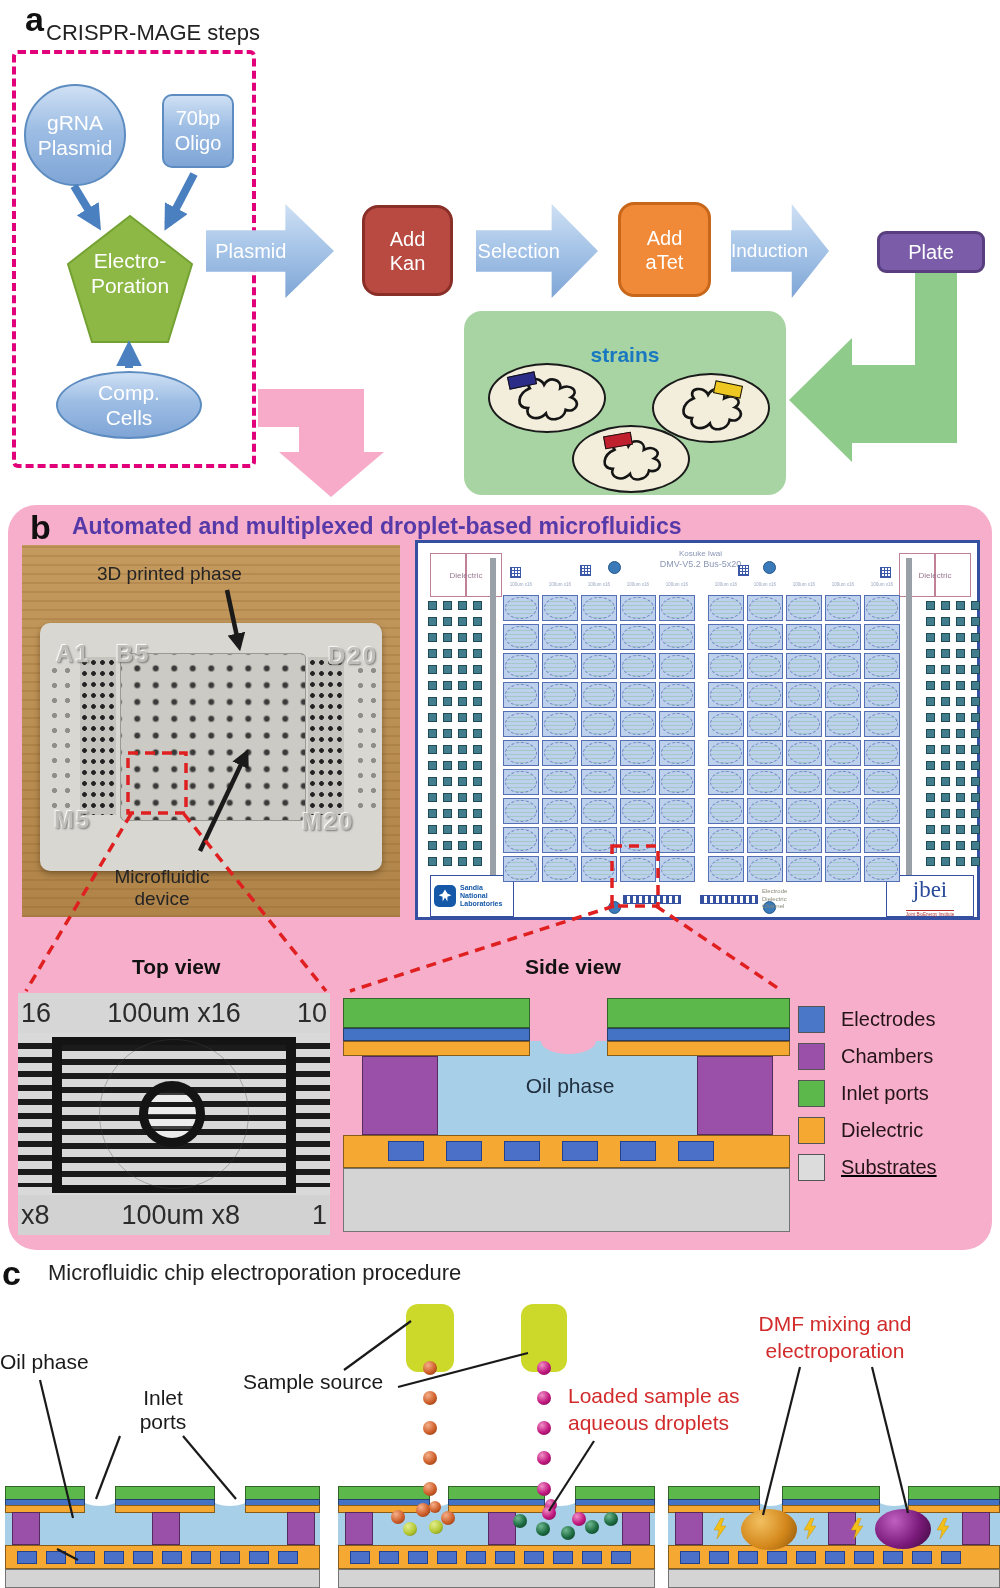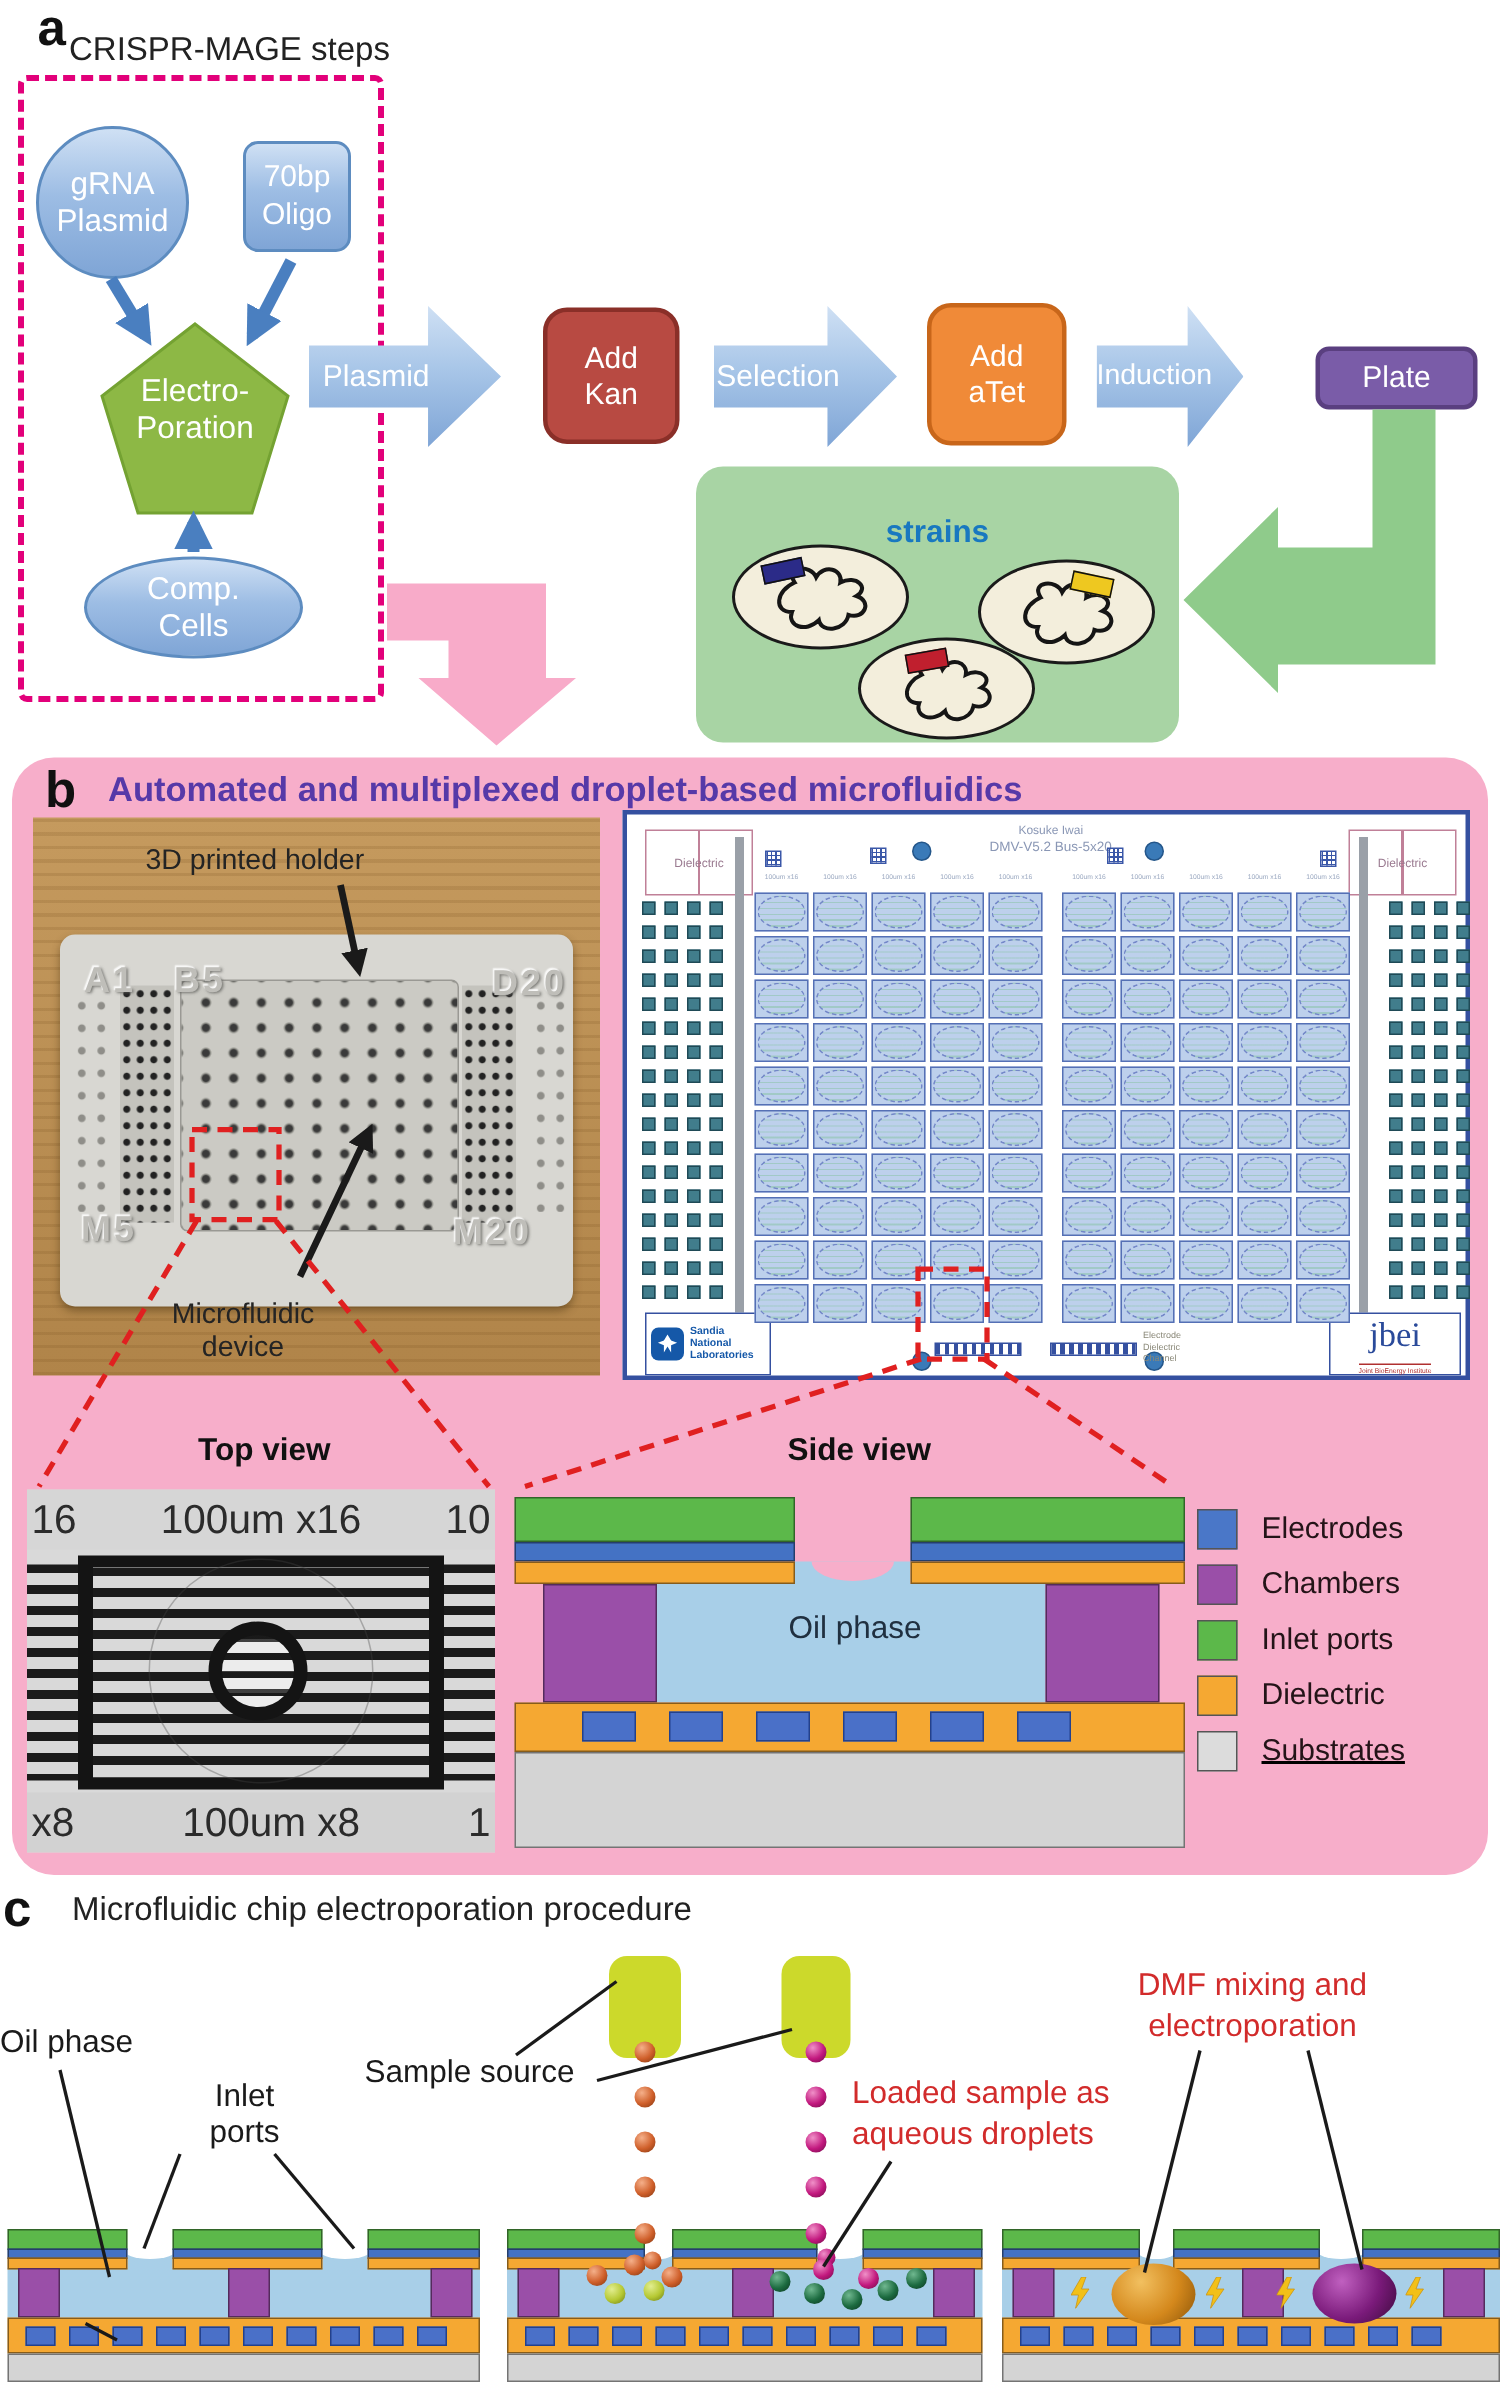--- a/index.html
+++ b/index.html
@@ -197,21 +197,21 @@
     <div class="holes" style="left:26px;top:118px"></div>
     <div class="holes" style="left:332px;top:118px;width:24px"></div>
     <div class="flank" style="left:58px;top:112px"></div>
     <div class="flank" style="left:286px;top:112px"></div>
     <div id="device"></div>
     <div class="emboss" style="left:34px;top:95px">A1</div>
     <div class="emboss" style="left:94px;top:95px">B5</div>
     <div class="emboss" style="left:306px;top:97px">D20</div>
     <div class="emboss" style="left:32px;top:261px">M5</div>
     <div class="emboss" style="left:280px;top:263px">M20</div>
-    <div class="photo-label" style="left:75px;top:18px">3D printed holder</div>
+    <div class="photo-label" style="left:75px;top:18px">3D printed phase</div>
     <div class="photo-label" style="left:80px;top:321px;width:120px;text-align:center">
       <span>Microfluidic</span><br>
       <span>device</span>
     </div>
   </div>
 
   <div id="chip">
     <div class="chip-txt" style="left:200px;top:6px;width:165px;font-size:8px">Kosuke Iwai</div>
     <div class="chip-txt" style="left:200px;top:16px;width:165px;font-size:9px">DMV-V5.2 Bus-5x20</div>
     <div class="diel" style="left:12px;top:10px">Dielectric</div>

